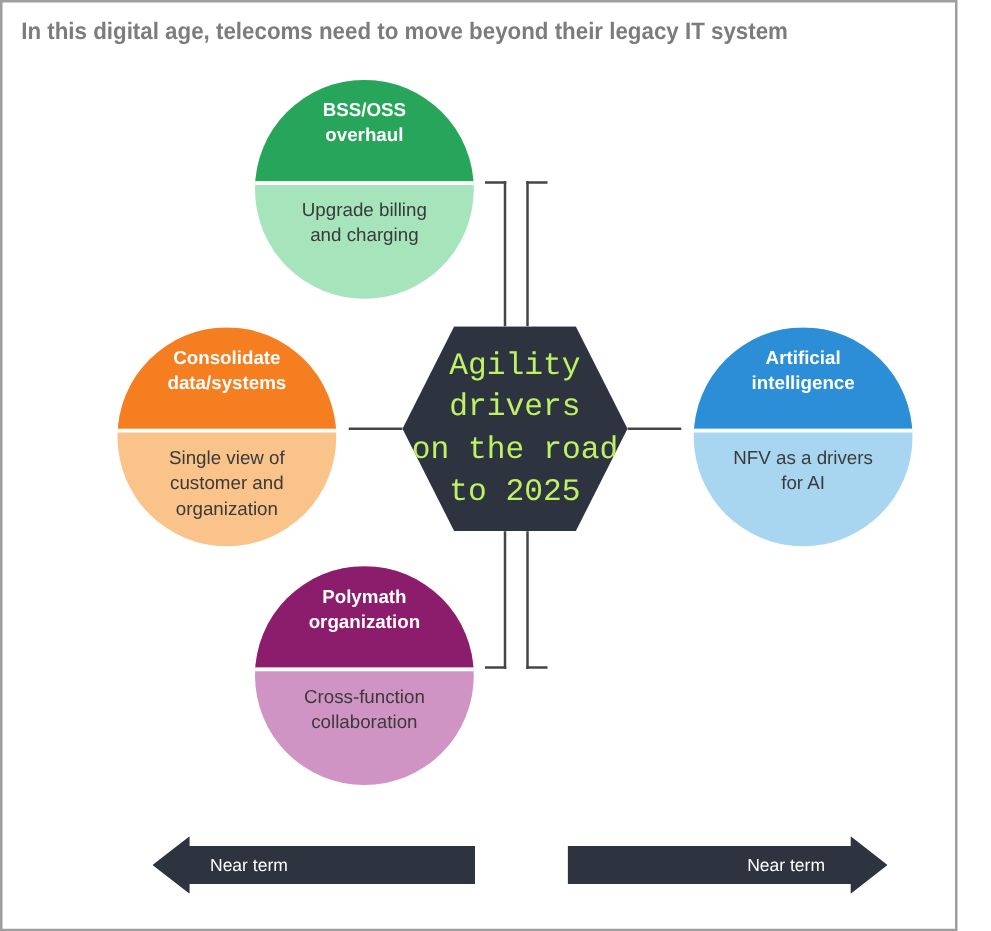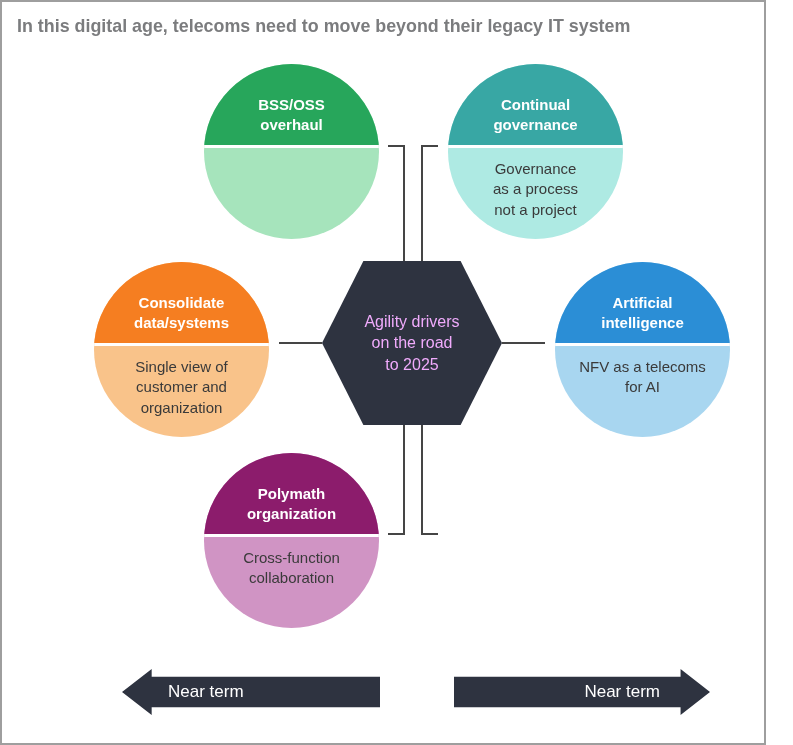--- a/index.html
+++ b/index.html
@@ -10,21 +10,21 @@
   }
   .page-title{
     position:absolute;left:15px;top:13px;font-size:19px;font-weight:bold;
     color:var(--title_text,#7b7c7e);white-space:nowrap;
     transform:scaleX(.94);transform-origin:left center;
   }
   
   .circle{position:absolute;width:175px;height:175px;border-radius:50%;overflow:hidden;background:var(--light,#ccc);}
   .circle .top{
     position:absolute;left:0;right:0;top:0;height:46.5%;background:var(--dark,#888);
-    display:flex;align-items:flex-end;justify-content:center;padding-bottom:11px;box-sizing:border-box;
+    display:flex;align-items:center;justify-content:center;padding-bottom:11px;box-sizing:border-box;
   }
   .circle .gap{position:absolute;left:0;right:0;top:46.5%;height:3px;background:#fff;}
   .circle .bottom{
     position:absolute;left:0;right:0;top:calc(46.5% + 3px);bottom:0;
     display:flex;justify-content:center;padding-top:11px;box-sizing:border-box;
   }
   .c-title{color:#fff;font-weight:bold;font-size:15px;line-height:1.32;text-align:center;white-space:pre-line;}
   .c-desc{color:#3a3a3a;font-size:15px;line-height:1.34;text-align:center;white-space:pre-line;}
   .pos-tl{left:202px;top:62px;}
   .pos-tr{left:446px;top:62px;}
@@ -32,36 +32,36 @@
   .pos-mr{left:553px;top:260px;}
   .pos-bl{left:202px;top:451px;}
   .pos-br{left:446px;top:451px;}
   
   .hexagon{
     position:absolute;left:320px;top:259px;width:180px;height:164px;
     background:var(--charcoal,#2e3340);
     clip-path:polygon(0 50%,23% 0,77% 0,100% 50%,77% 100%,23% 100%);
     display:flex;align-items:center;justify-content:center;
   }
-  .hex-label{color:#f0abfc;font-size:16px;line-height:1.35;text-align:center;white-space:pre-line;}
+  .hex-label{color:#bef264;font-size:25px;line-height:1.35;text-align:center;white-space:pre-line;font-family:Liberation Mono, monospace;}
   
   .line{position:absolute;background:var(--connector,#454545);}
   .l-left{left:277px;top:340px;width:43px;height:2px;}
   .l-right{left:500px;top:340px;width:43px;height:2px;}
   .l-tl-h{left:386px;top:143px;width:17px;height:2px;}
   .l-tl-v{left:401px;top:143px;width:2px;height:116px;}
   .l-tr-h{left:419px;top:143px;width:17px;height:2px;}
   .l-tr-v{left:419px;top:143px;width:2px;height:116px;}
   .l-bl-v{left:401px;top:423px;width:2px;height:110px;}
   .l-bl-h{left:386px;top:531px;width:17px;height:2px;}
   .l-br-v{left:419px;top:423px;width:2px;height:110px;}
   .l-br-h{left:419px;top:531px;width:17px;height:2px;}
   
   .arrow{position:absolute;top:667px;height:46px;background:var(--charcoal,#2e3340);}
-  .arrow span{position:absolute;top:0;line-height:46px;color:#fff;font-size:17px;}
+  .arrow span{position:absolute;top:0;line-height:46px;color:#fff;font-size:14px;}
   .arrow-left{left:120px;width:258px;clip-path:polygon(0 50%,11.5% 0,11.5% 17%,100% 17%,100% 83%,11.5% 83%,11.5% 100%);}
   .arrow-left span{left:46px;}
   .arrow-right{left:452px;width:256px;clip-path:polygon(100% 50%,88.5% 0,88.5% 17%,0 17%,0 83%,88.5% 83%,88.5% 100%);}
   .arrow-right span{right:50px;}
 </style>
 </head>
 <body>
 
 <div class="canvas">
 
@@ -77,34 +77,26 @@
   <div class="line l-bl-h"></div>
   <div class="line l-br-v"></div>
   <div class="line l-br-h"></div>
 
   <div class="circle pos-tl" style="--dark: #27a65b; --light: #a6e4bc;">
     <div class="top">
       <div class="c-title">BSS/OSS
 overhaul</div>
     </div>
     <div class="gap"></div>
+    <div class="bottom">
+      <div class="c-desc">Upgrade billing
+and charging</div>
+    </div>
   </div>
 
-  <div class="circle pos-tr" style="--dark: #38a7a4; --light: #aeeae3;">
-    <div class="top">
-      <div class="c-title">Continual
-governance</div>
-    </div>
-    <div class="gap"></div>
-    <div class="bottom">
-      <div class="c-desc">Governance
-as a process
-not a project</div>
-    </div>
-  </div>
 
   <div class="circle pos-ml" style="--dark: #f57e21; --light: #f9c38a;">
     <div class="top">
       <div class="c-title">Consolidate
 data/systems</div>
     </div>
     <div class="gap"></div>
     <div class="bottom">
       <div class="c-desc">Single view of
 customer and
@@ -112,21 +104,21 @@
     </div>
   </div>
 
   <div class="circle pos-mr" style="--dark: #2b8ed6; --light: #a8d6f0;">
     <div class="top">
       <div class="c-title">Artificial
 intelligence</div>
     </div>
     <div class="gap"></div>
     <div class="bottom">
-      <div class="c-desc">NFV as a telecoms
+      <div class="c-desc">NFV as a drivers
 for AI</div>
     </div>
   </div>
 
   <div class="circle pos-bl" style="--dark: #8c1c6c; --light: #d094c4;">
     <div class="top">
       <div class="c-title">Polymath
 organization</div>
     </div>
     <div class="gap"></div>

